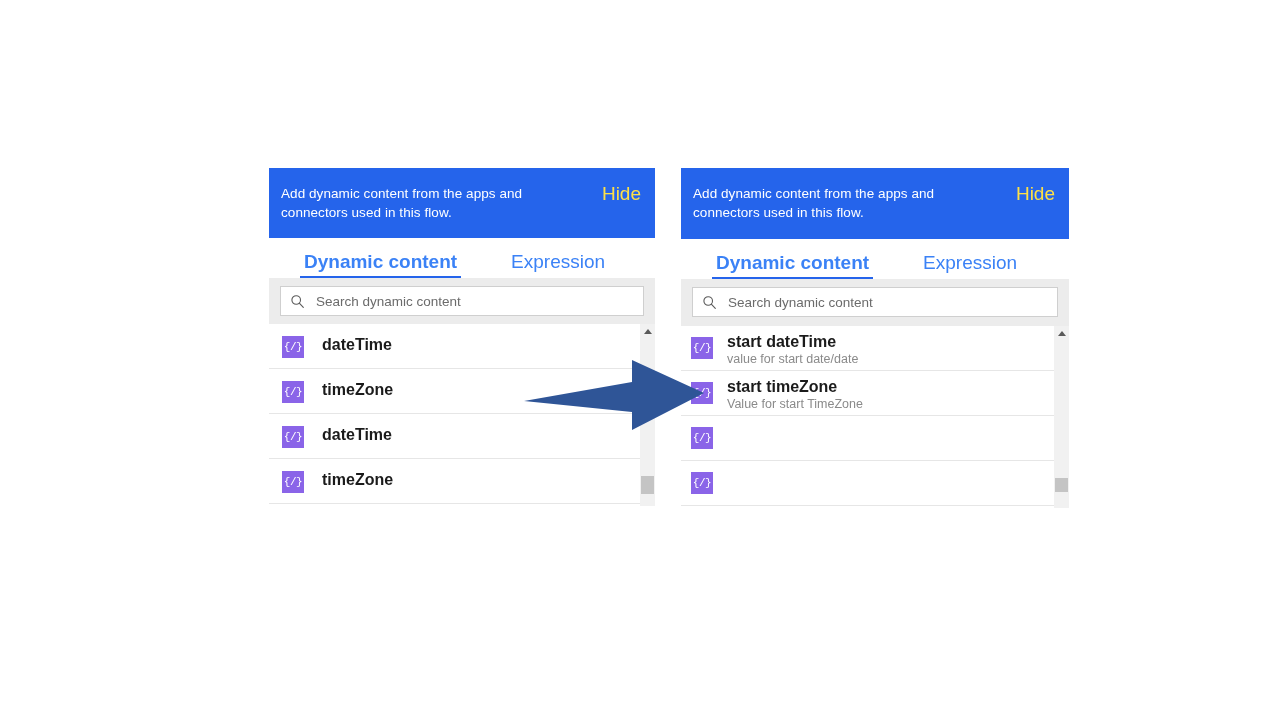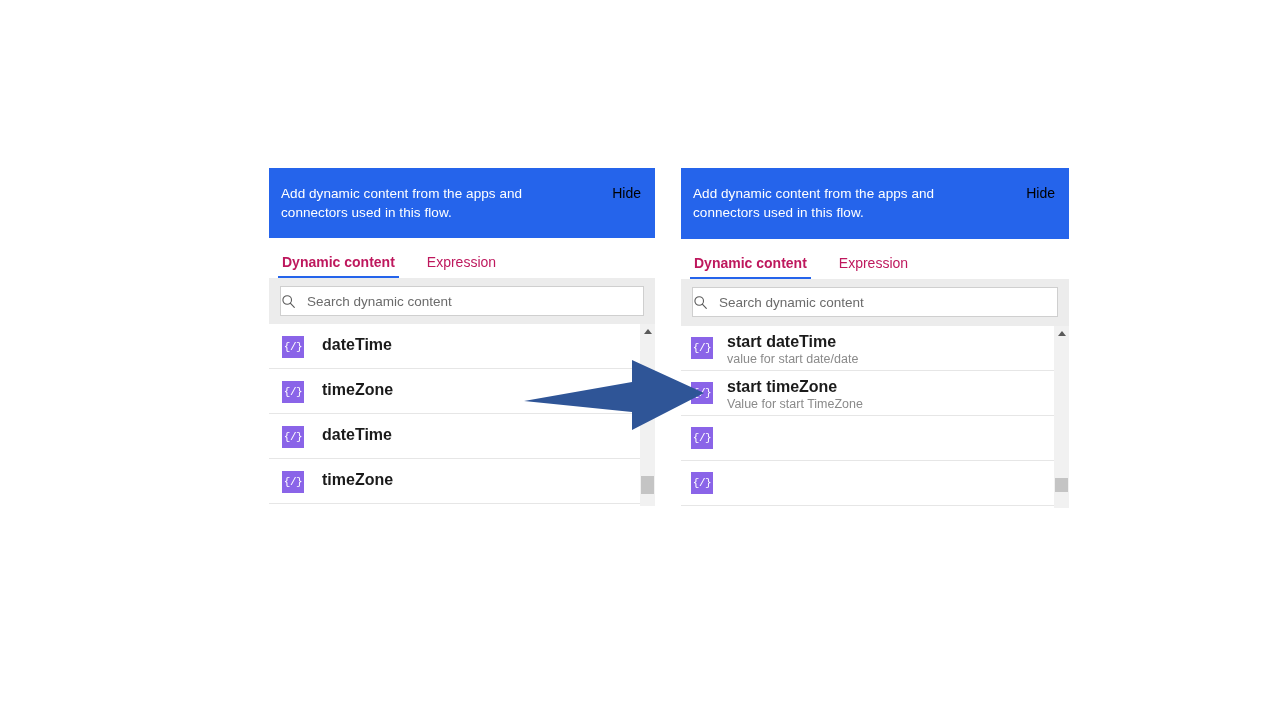--- a/index.html
+++ b/index.html
@@ -46,47 +46,48 @@
   #panel-left  .panel-header { height: 70px; }
   #panel-right .panel-header { height: 71px; }
 
   .panel-header-text {
     font-size: 13.5px;
     line-height: 19px;
     max-width: 300px;
     letter-spacing: .005em;
   }
   .panel-hide-link {
-    font-size: 14px;
+    font-size: 19px;
     line-height: 19px;
-    color: #000000;
+    color: #fde047;
     white-space: nowrap;
     cursor: pointer;
     margin-left: 16px;
     padding-top: 0;
   }
 
   
   .tabbar {
     display: flex;
     align-items: flex-end;
     background: #ffffff;
     box-sizing: border-box;
     padding-left: 11px;
     height: 40px;
     border-bottom: 0;
   }
   .tab {
-    font-size: 14px;
-    color: #be185d;
+    font-size: 19px;
+    color: #3b82f6;
     padding: 0 2px 8px 2px;
     margin-right: 28px;
     cursor: pointer;
     position: relative;
     line-height: 16px;
+    margin-left: 22px;
   }
   .tab.active {
     font-weight: bold;
   }
   .tab.active::after {
     content: "";
     position: absolute;
     left: -2px;
     right: -2px;
     bottom: 0;
@@ -103,21 +104,21 @@
   #panel-left  .search-band { height: 46px; }
   #panel-right .search-band { height: 47px; }
 
   .search-box {
     background: #ffffff;
     border: 1px solid #cfcfcf;
     height: 30px;
     display: flex;
     align-items: center;
     box-sizing: border-box;
-    padding-left: 0;
+    padding-left: 9px;
   }
   .search-icon {
     width: 15px;
     height: 15px;
     flex: 0 0 15px;
     margin-right: 11px;
     position: relative;
   }
   .search-icon svg { display: block; }
   .search-input-text {

